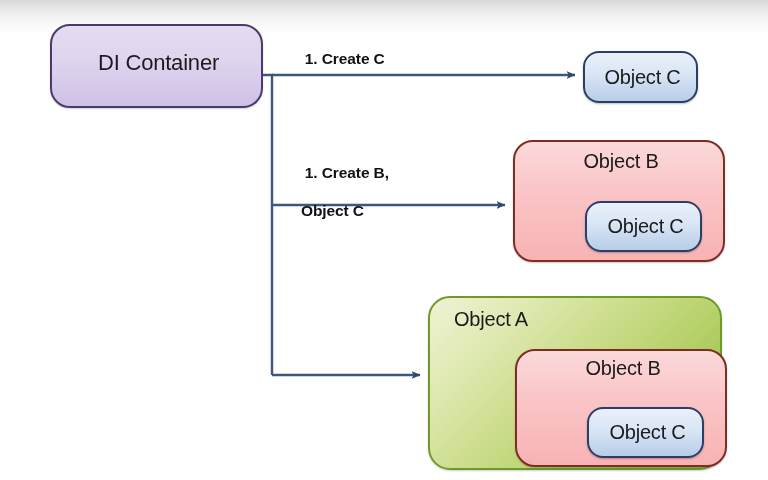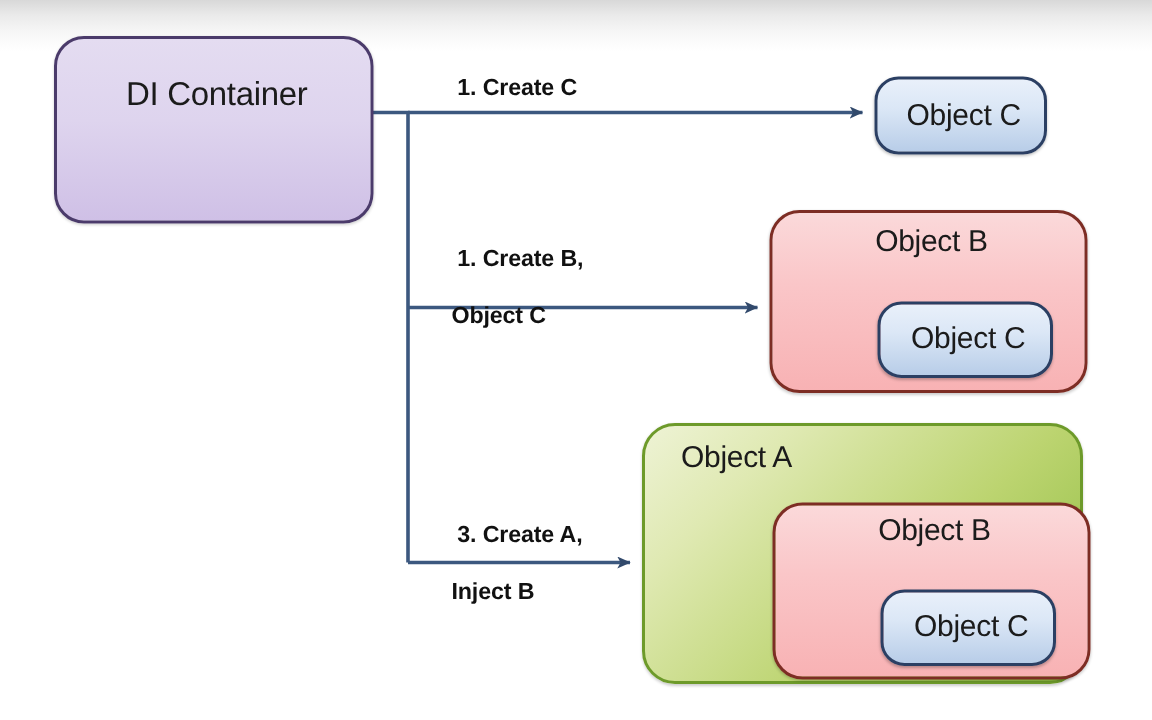--- a/index.html
+++ b/index.html
@@ -100,51 +100,47 @@
 
     <path d="M 248 75 L 272 75 L 272 375" stroke="#3c587f" stroke-width="2.4" fill="none"></path>
 
     <path d="M 272 75 L 575 75" stroke="#3c587f" stroke-width="2.4" fill="none" marker-end="url(#arrowhead)"></path>
 
     <path d="M 272 205 L 505 205" stroke="#3c587f" stroke-width="2.4" fill="none" marker-end="url(#arrowhead)"></path>
 
     <path d="M 272 375 L 420 375" stroke="#3c587f" stroke-width="2.4" fill="none" marker-end="url(#arrowhead)"></path>
   </svg>
 
-  <div class="box di-container" style="left:36px; top:24px; width:213px; height:125px;">
+  <div class="box di-container" style="left:50px; top:24px; width:213px; height:84px;">
     <div class="box-label" style="left:0; top:24px; width:213px; text-align:center; font-size:22px;">DI Container</div>
   </div>
 
   <div class="step-label" style="left:288px; top:30px;">
     <span>1. Create C</span>
   </div>
 
   <div class="step-label" style="left:288px; top:144px;">
     <span>1. Create B,</span>
     <span class="indent">Object C</span>
   </div>
 
-  <div class="step-label" style="left:288px; top:328px;">
-    <span>3. Create A,</span>
-    <span class="indent">Inject B</span>
-  </div>
 
   <div class="box obj-c" style="left:583px; top:51px; width:115px; height:52px;">
     <div class="box-label" style="left:0; top:13px; width:115px; text-align:center; font-size:20px;">Object C</div>
   </div>
 
   <div class="box obj-b" style="left:513px; top:140px; width:212px; height:122px;">
     <div class="box-label" style="left:22px; top:8px; width:168px; text-align:center; font-size:20px;">Object B</div>
 
     <div class="box obj-c" style="left:70px; top:59px; width:117px; height:51px;">
       <div class="box-label" style="left:0; top:12px; width:117px; text-align:center; font-size:20px;">Object C</div>
     </div>
   </div>
 
-  <div class="box obj-a" style="left:428px; top:282px; width:294px; height:174px;">
+  <div class="box obj-a" style="left:428px; top:296px; width:294px; height:174px;">
     <div class="box-label" style="left:24px; top:10px; width:160px; text-align:left; font-size:20px;">Object A</div>
 
     <div class="box obj-b" style="left:85px; top:51px; width:212px; height:118px;">
       <div class="box-label" style="left:22px; top:6px; width:168px; text-align:center; font-size:20px;">Object B</div>
 
       <div class="box obj-c" style="left:70px; top:56px; width:117px; height:51px;">
         <div class="box-label" style="left:0; top:12px; width:117px; text-align:center; font-size:20px;">Object C</div>
       </div>
     </div>
   </div>

